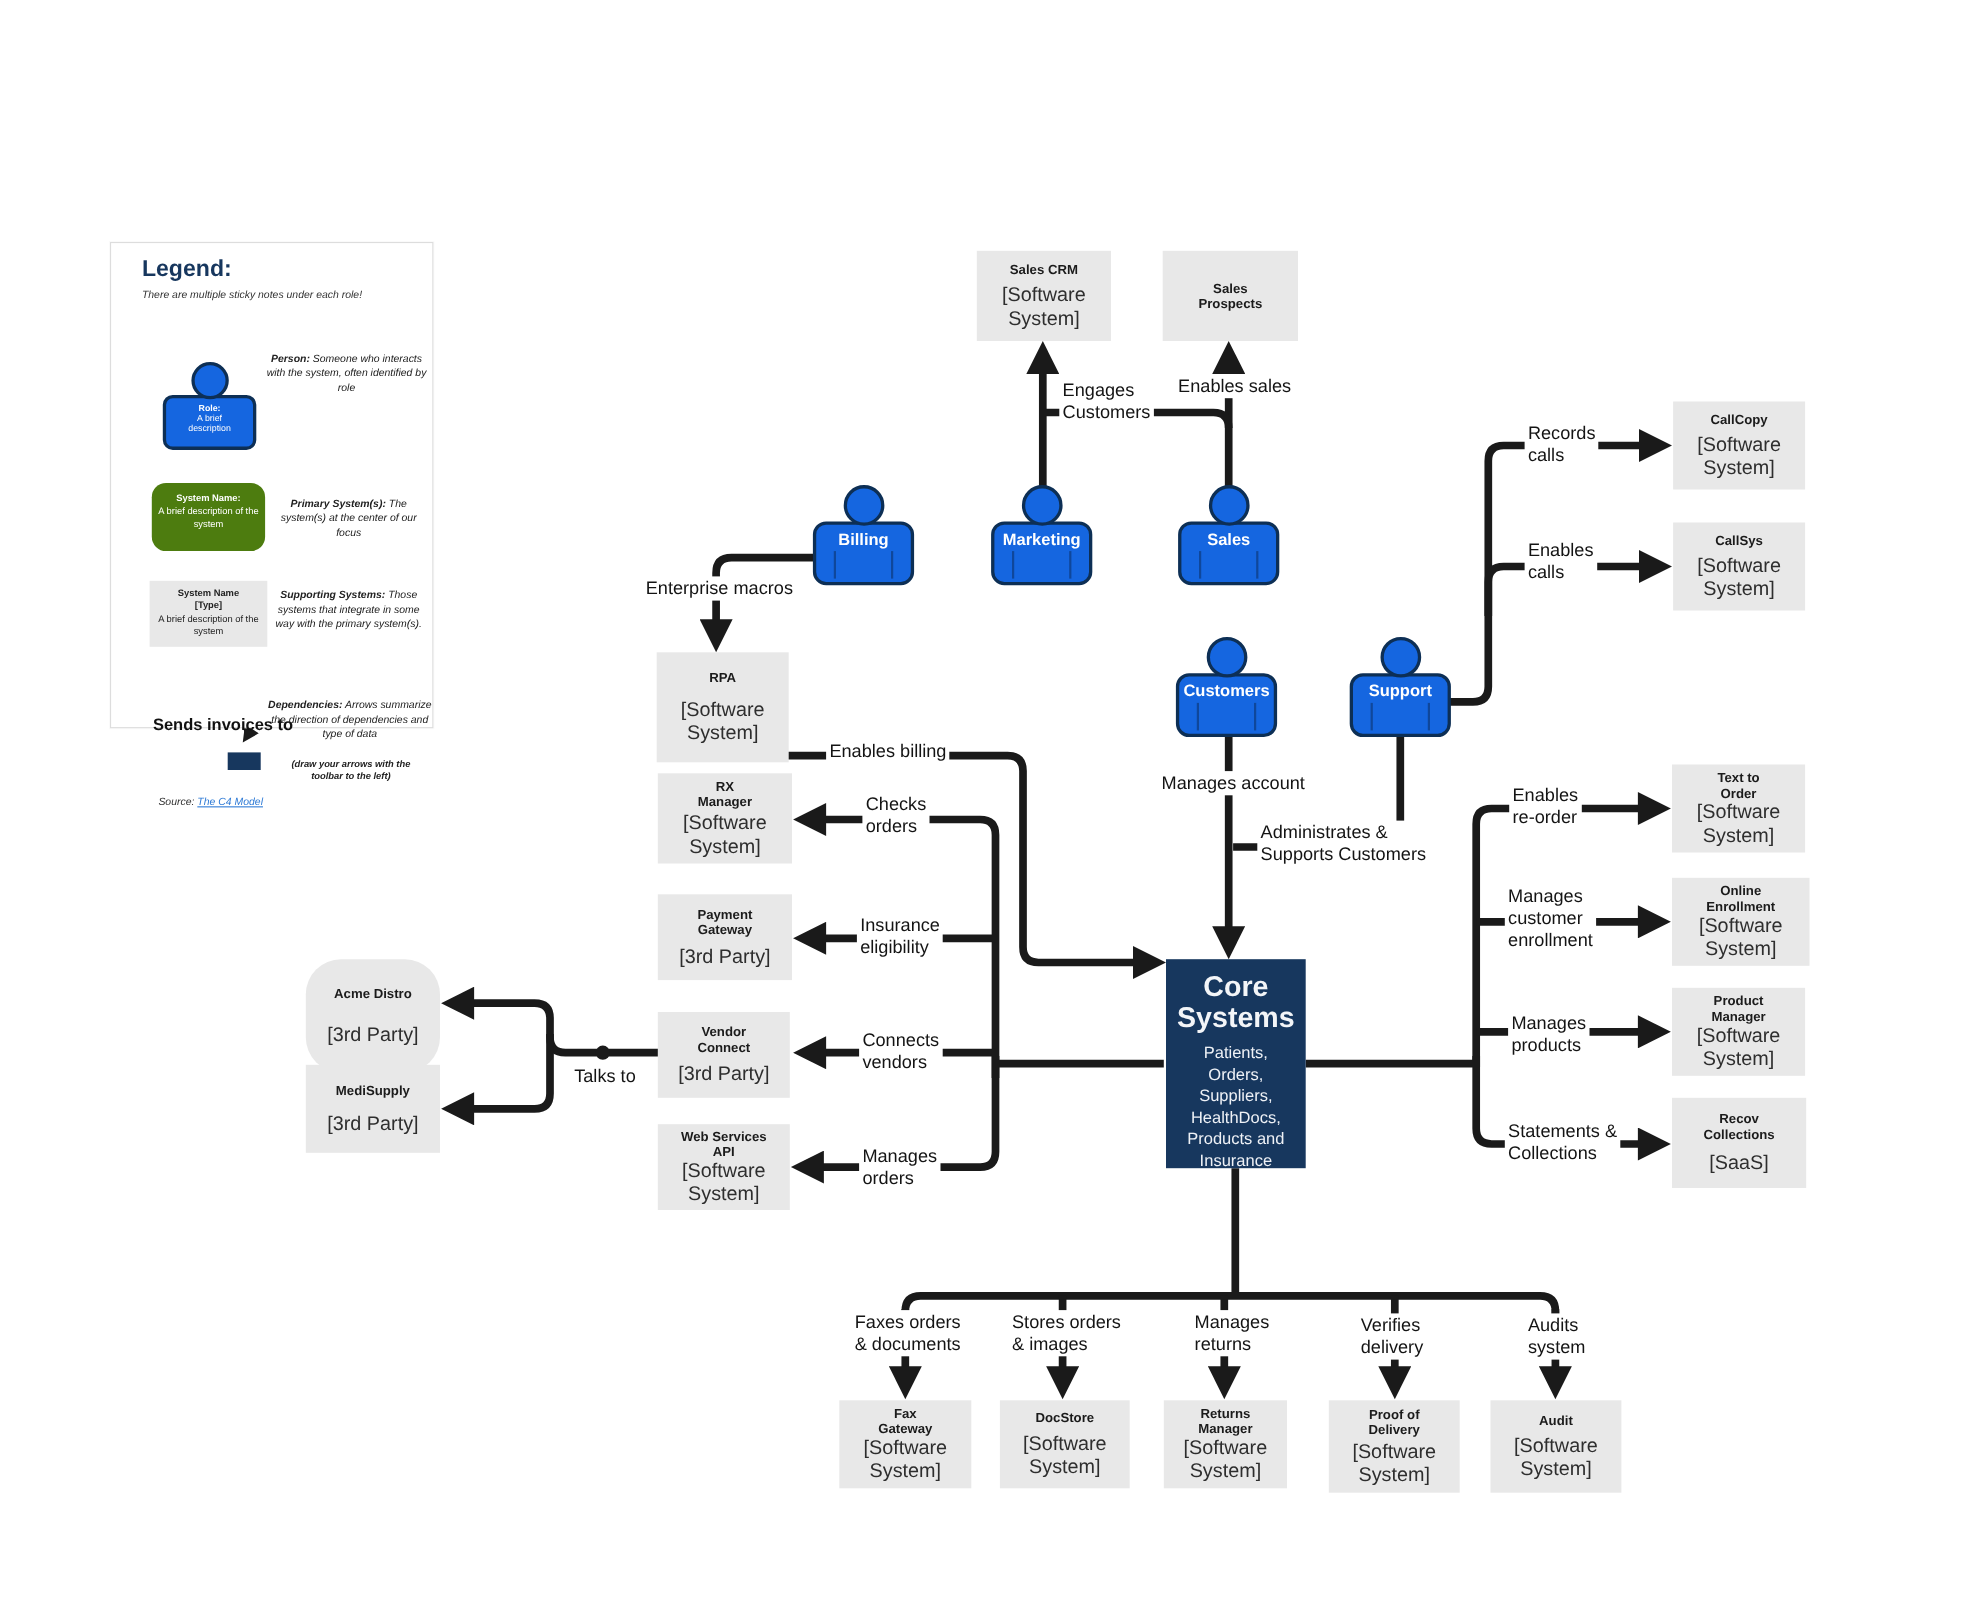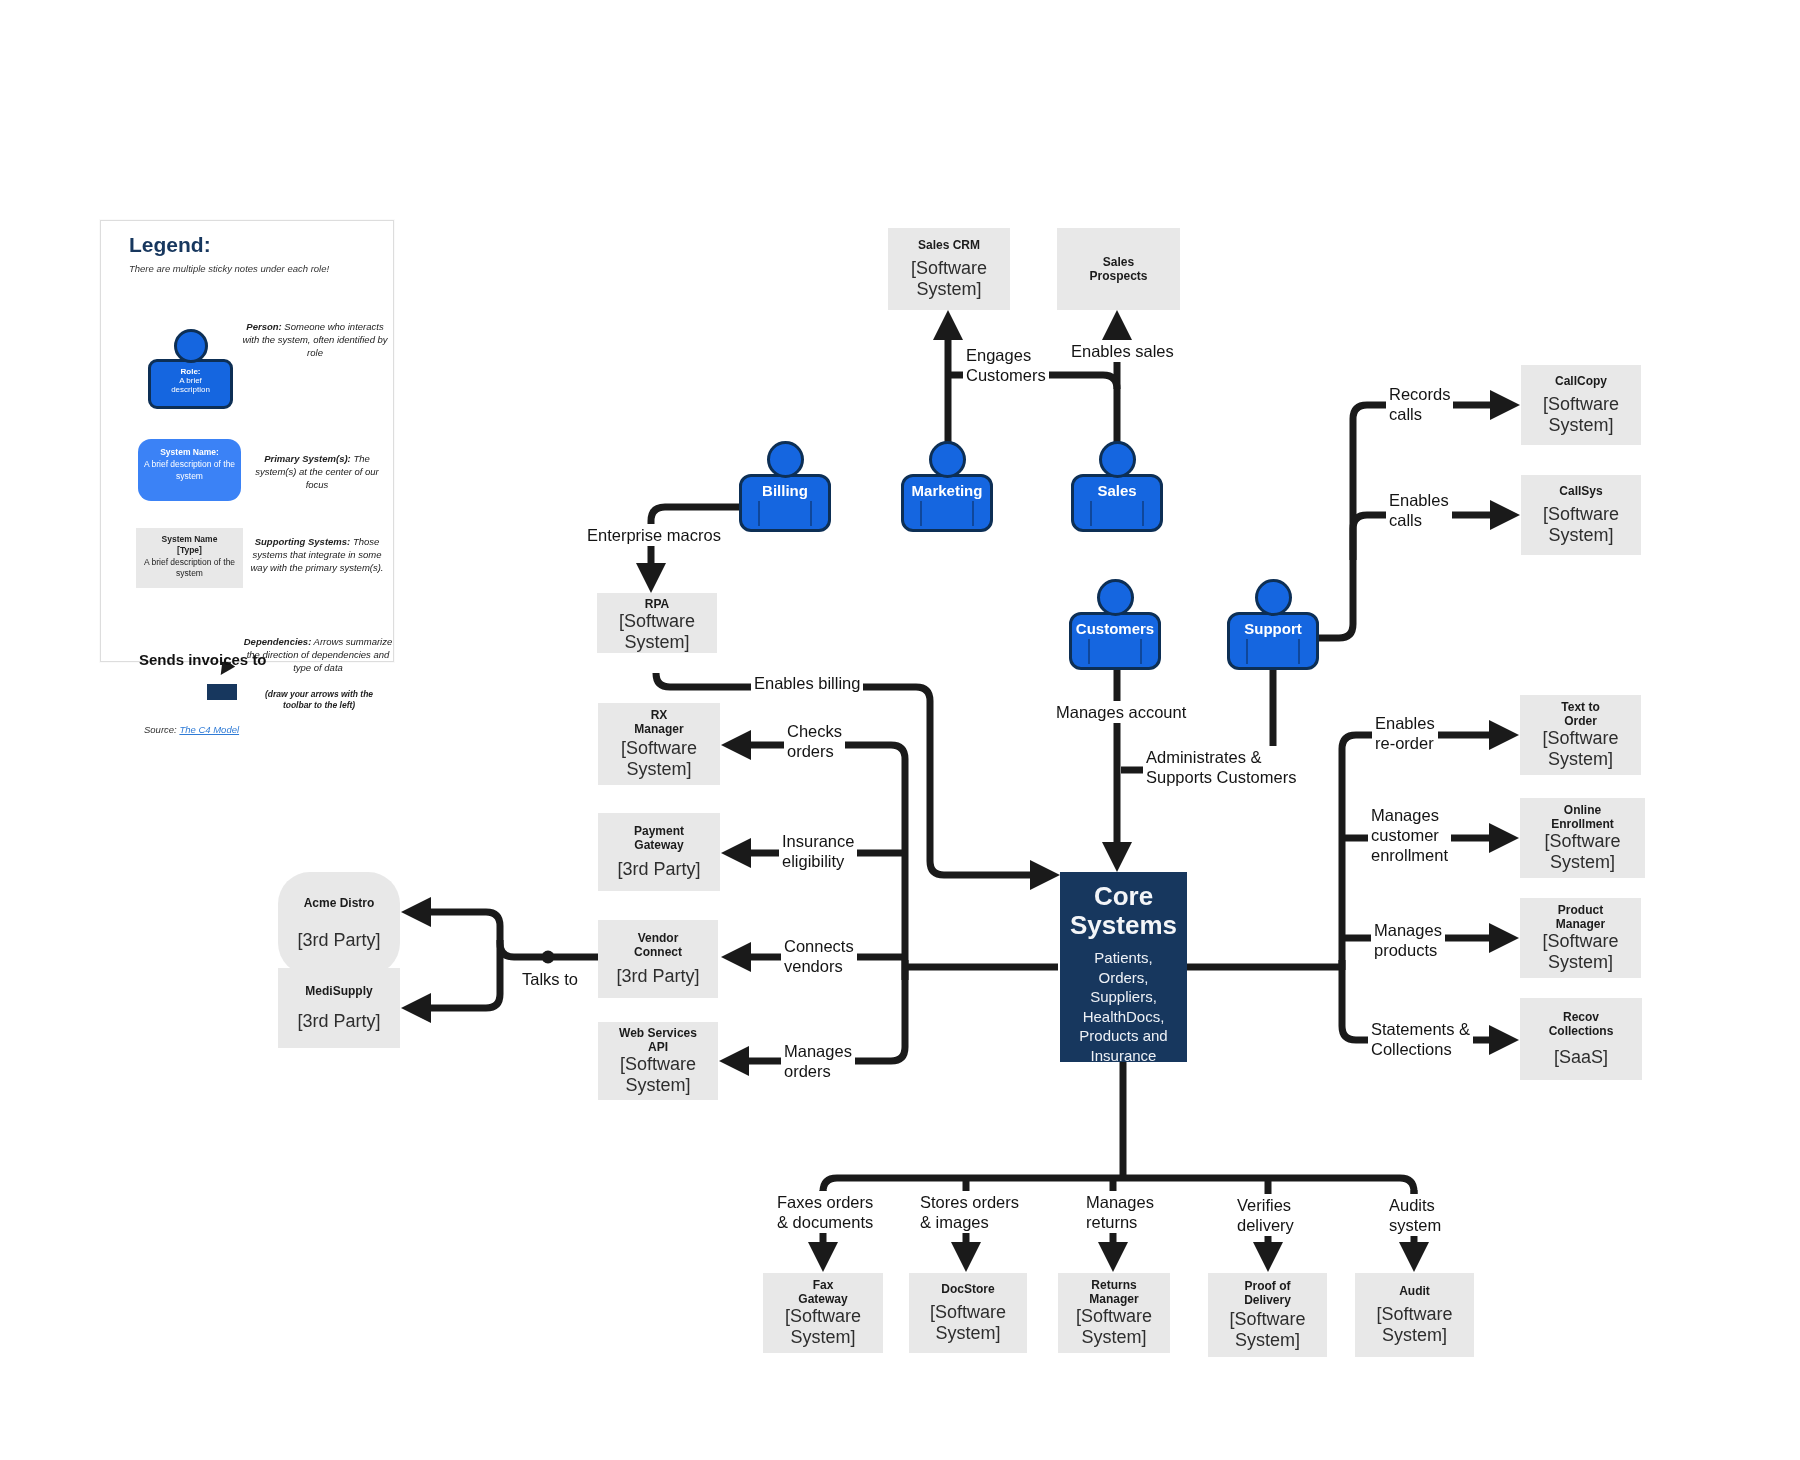--- a/index.html
+++ b/index.html
@@ -33,21 +33,21 @@
   .legend{position:absolute;left:100px;top:220px;width:292px;height:440px;z-index:3;background:#fff;
     border:1px solid #ddd;box-shadow:0 0 0 1px rgba(0,0,0,0.02);}
   .lg-head{position:absolute;left:28px;top:12px;font-weight:bold;font-size:21px;color:#17375e;}
   .lg-note{position:absolute;left:28px;top:42px;font-style:italic;font-size:9.5px;color:#333;}
   .lg-person{position:absolute;left:47px;top:108px;width:85px;}
   .lg-phead{width:34px;height:34px;border-radius:50%;background:#1566e0;border:3px solid #0d2f55;margin:0 auto -4px auto;position:relative;z-index:2;box-sizing:border-box;}
   .lg-pbody{height:50px;border-radius:9px;background:#1566e0;border:3px solid #0d2f55;box-sizing:border-box;text-align:center;color:#fff;font-size:8px;padding-top:5px;}
   .lg-pbody b{font-size:8px;}
   .lg-def{position:absolute;font-style:italic;font-size:9.5px;color:#222;text-align:center;line-height:1.35;}
   .lg-def b{font-style:italic;}
-  .lg-navy{position:absolute;left:37px;top:218px;width:103px;height:62px;background:#3b82f6;border-radius:13px;
+  .lg-navy{position:absolute;left:37px;top:218px;width:103px;height:62px;background:#4d7c0f;border-radius:13px;
     color:#fff;text-align:center;font-size:8.5px;box-sizing:border-box;padding-top:8px;line-height:1.4;}
   .lg-gray{position:absolute;left:35px;top:307px;width:107px;height:60px;background:#e8e8e8;
     color:#222;text-align:center;font-size:8.5px;box-sizing:border-box;padding-top:6px;line-height:1.35;}
   .lg-sends{position:absolute;left:38px;top:430px;font-weight:bold;font-size:15px;color:#111;}
   .lg-source{position:absolute;left:43px;top:503px;font-style:italic;font-size:9.5px;color:#333;}
   .lg-source a{color:#2f7bd6;}
   .pre{white-space:pre-line;}
 </style>
 </head>
 <body>
@@ -181,21 +181,21 @@
 Prospects</div>
     </div>
     <div class="sysbox" style="left: 1521px; top: 365px; width: 120px; height: 80px;">
       <div class="sys-title">CallCopy</div>
       <div class="sys-sub">[Software System]</div>
     </div>
     <div class="sysbox" style="left: 1521px; top: 475px; width: 120px; height: 80px;">
       <div class="sys-title">CallSys</div>
       <div class="sys-sub">[Software System]</div>
     </div>
-    <div class="sysbox" style="left: 597px; top: 593px; width: 120px; height: 60px;">
+    <div class="sysbox" style="left: 597px; top: 593px; width: 120px; height: 100px;">
       <div class="sys-title">RPA</div>
       <div class="sys-sub">[Software System]</div>
     </div>
     <div class="sysbox" style="left: 598px; top: 703px; width: 122px; height: 82px;">
       <div class="sys-title">RX
 Manager</div>
       <div class="sys-sub">[Software System]</div>
     </div>
     <div class="sysbox" style="left: 598px; top: 813px; width: 122px; height: 78px;">
       <div class="sys-title">Payment

